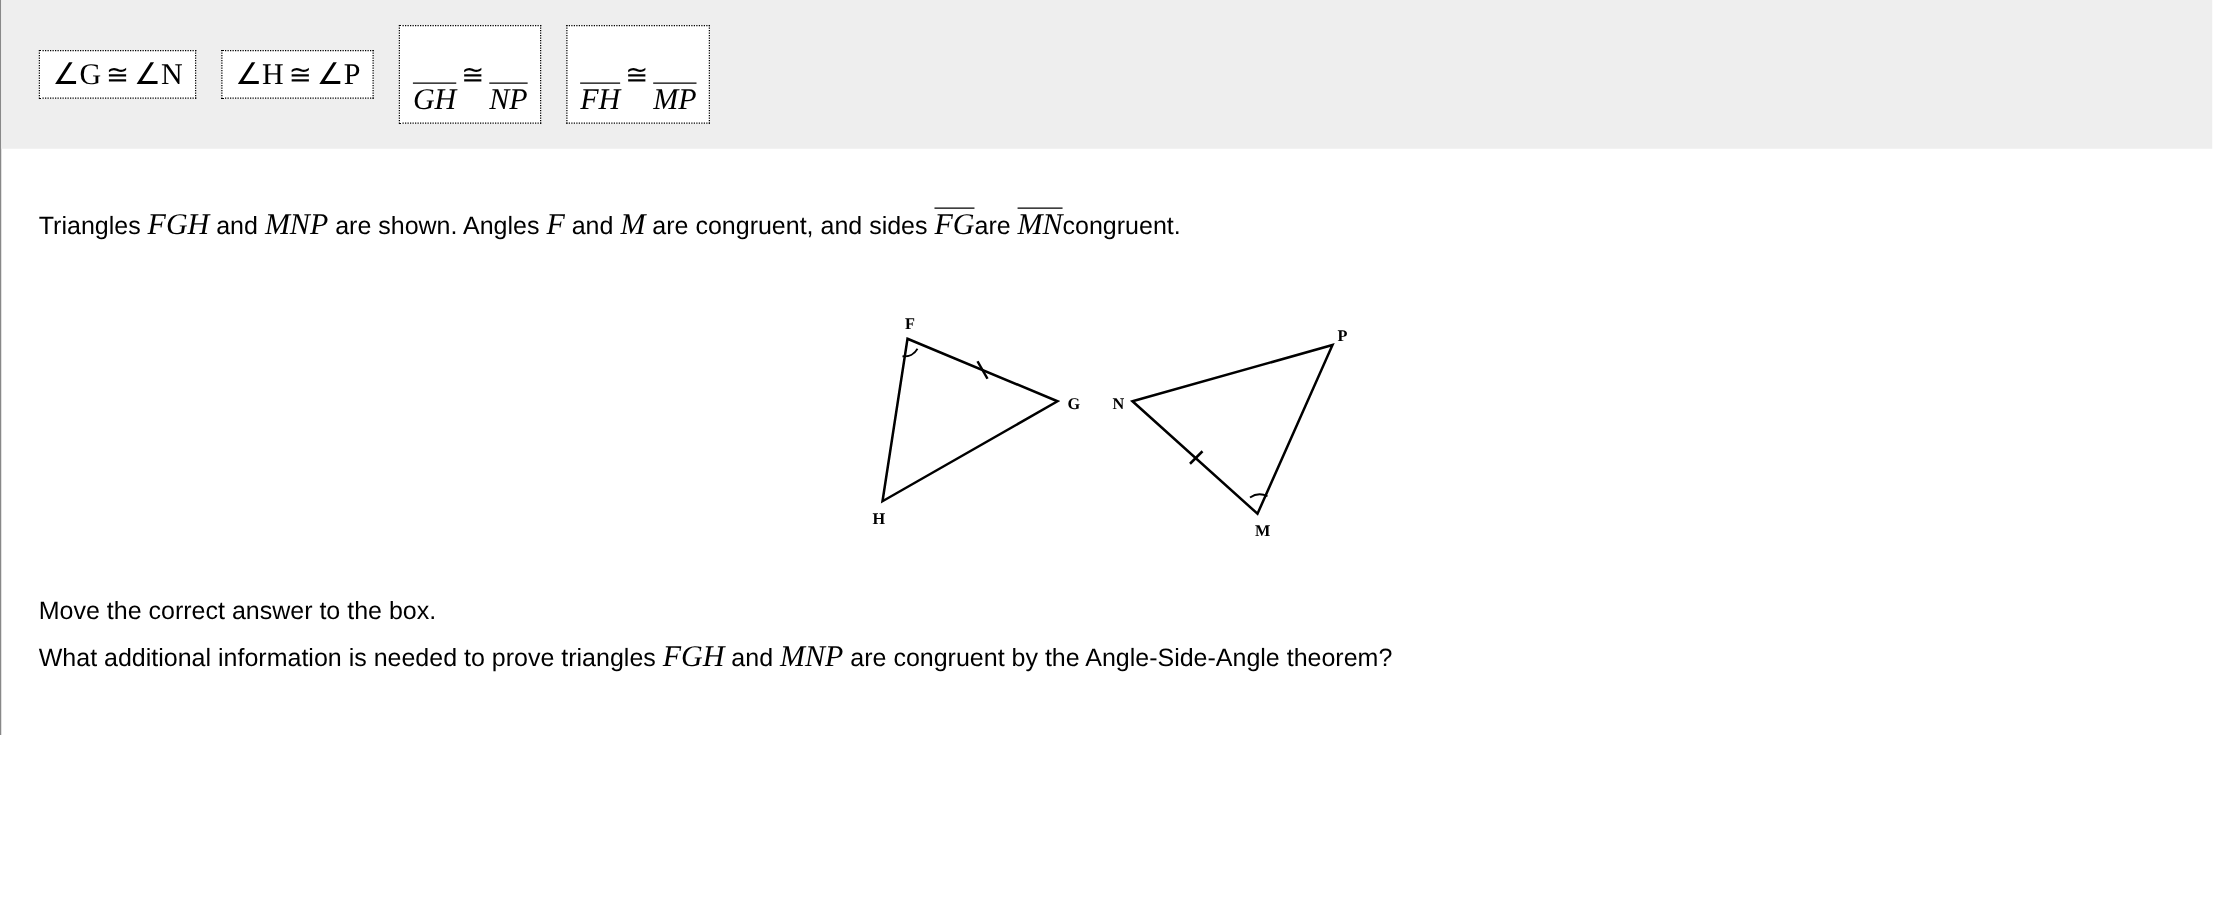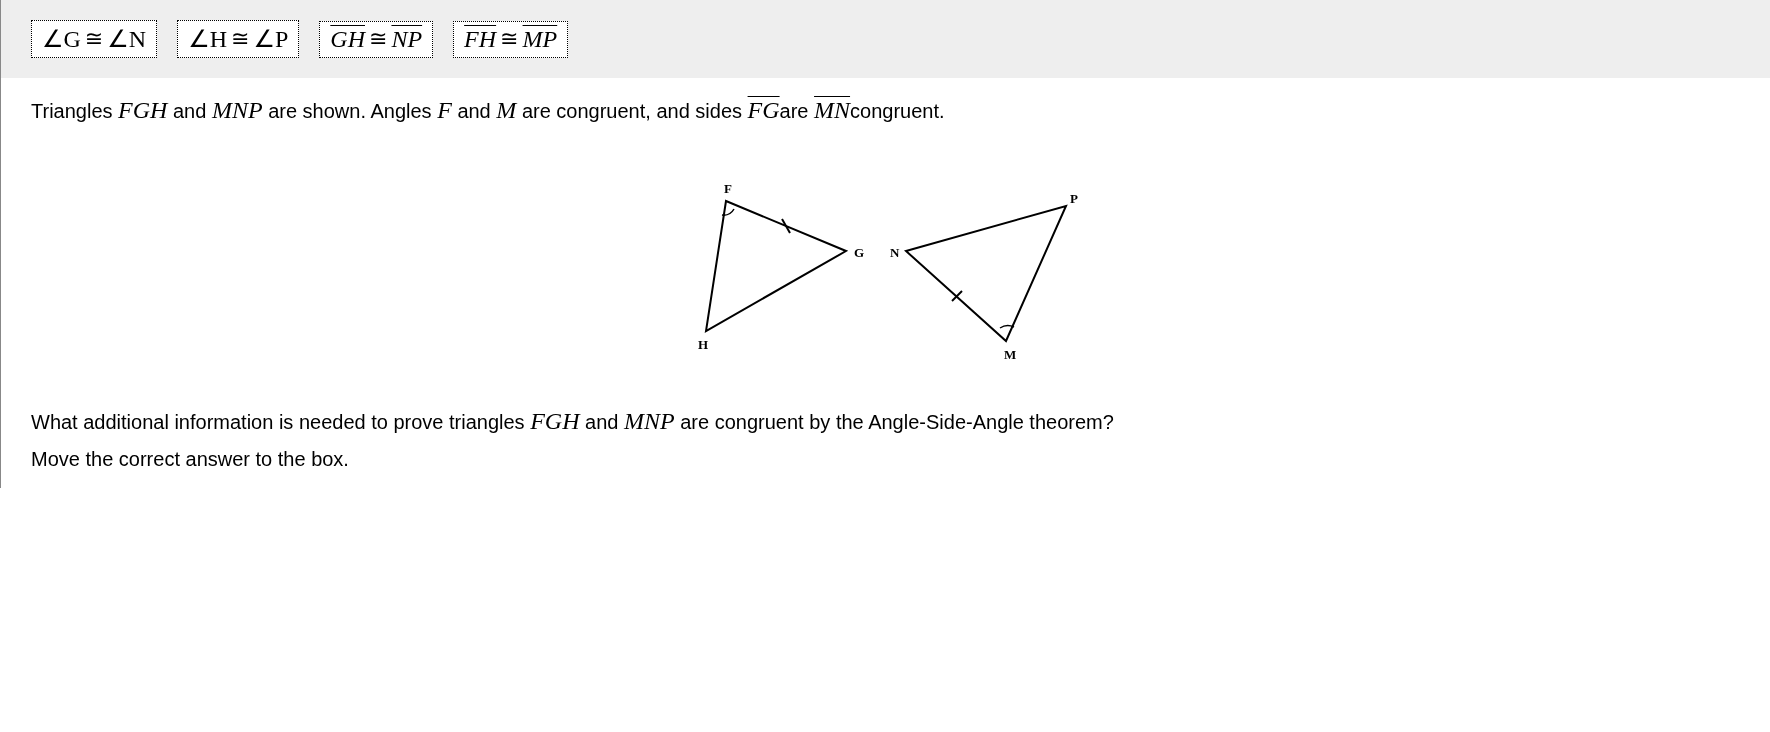--- a/index.html
+++ b/index.html
@@ -31,35 +31,36 @@
       padding: 4px 10px;
       font-size: 22px;
       font-family: Georgia, 'Times New Roman', serif;
       font-style: italic;
       cursor: grab;
       display: inline-flex;
       align-items: center;
       gap: 4px;
     }
     .question-body {
-      padding: 12px 30px;
+      padding: 41px 30px;
       line-height: 1.7;
     }
     .question-text {
       font-size: 20px;
       color: #000;
     }
     .math-ital {
       font-family: Georgia, 'Times New Roman', serif;
       font-style: italic;
       font-size: 24px;
     }
     .overline {
       text-decoration: overline;
       text-decoration-thickness: 1px;
+      margin-top: 42px;
     }
     .cong {
       font-style: normal;
       font-family: 'Cambria Math', Georgia, serif;
     }
     .angle {
       font-style: normal;
     }
     .diagram-area {
       text-align: center;
@@ -135,25 +136,25 @@
 
         <line x1="276" y1="150" x2="286" y2="140" stroke="#000" stroke-width="2"></line>
 
         <path d="M 324 177 A 14 14 0 0 1 338 176" fill="none" stroke="#000" stroke-width="1.5"></path>
         <text x="214" y="106" font-size="13" font-family="Verdana" font-weight="bold">N</text>
         <text x="394" y="52" font-size="13" font-family="Verdana" font-weight="bold">P</text>
         <text x="328" y="208" font-size="13" font-family="Verdana" font-weight="bold">M</text>
       </svg>
     </div>
 
+    <p class="question-text">Move the correct answer to the box.</p>
+
     <p class="question-text">
       <span>What additional information is needed to prove triangles </span>
       <span class="math-ital">FGH</span>
       <span> and </span>
       <span class="math-ital">MNP</span>
       <span> are congruent by the Angle-Side-Angle theorem?</span>
     </p>
 
-    <p class="question-text">Move the correct answer to the box.</p>
-
 
   </div>
 </div>
 
 </body></html>

